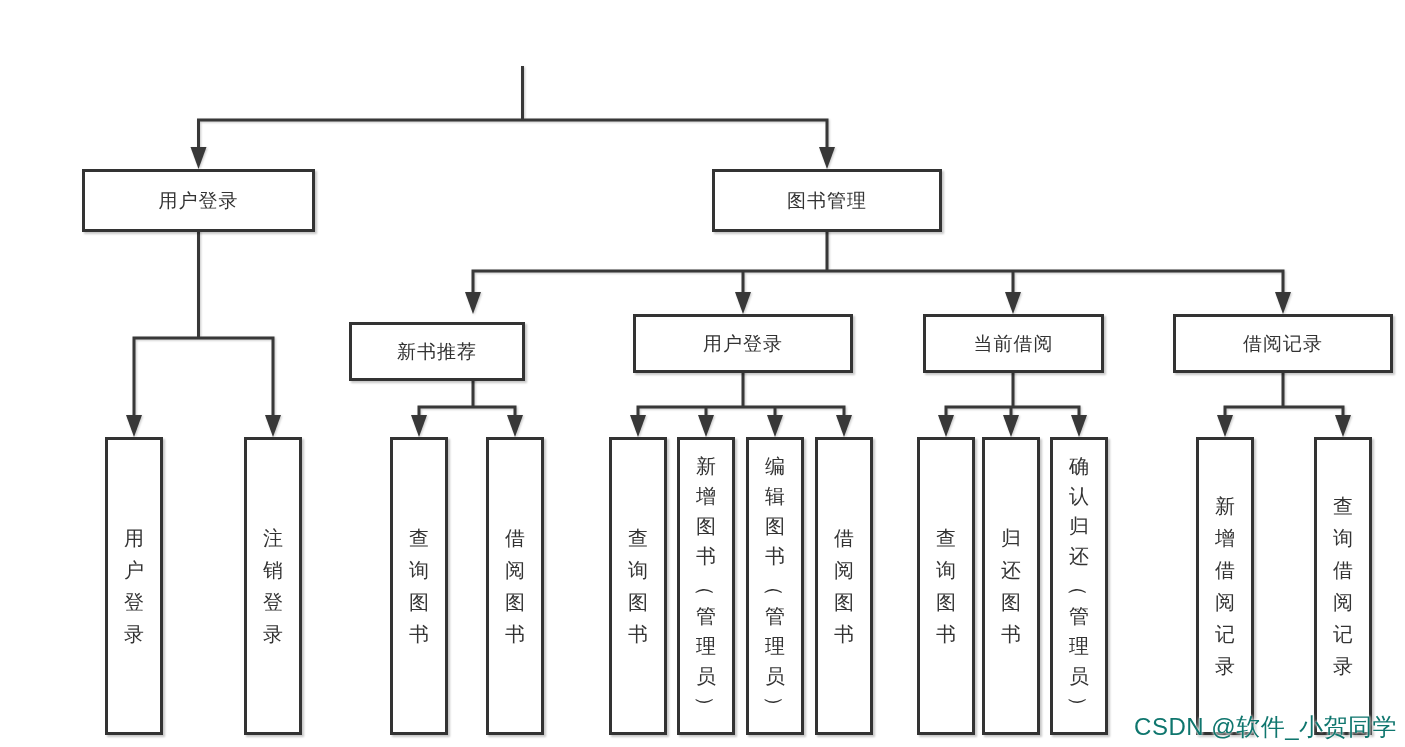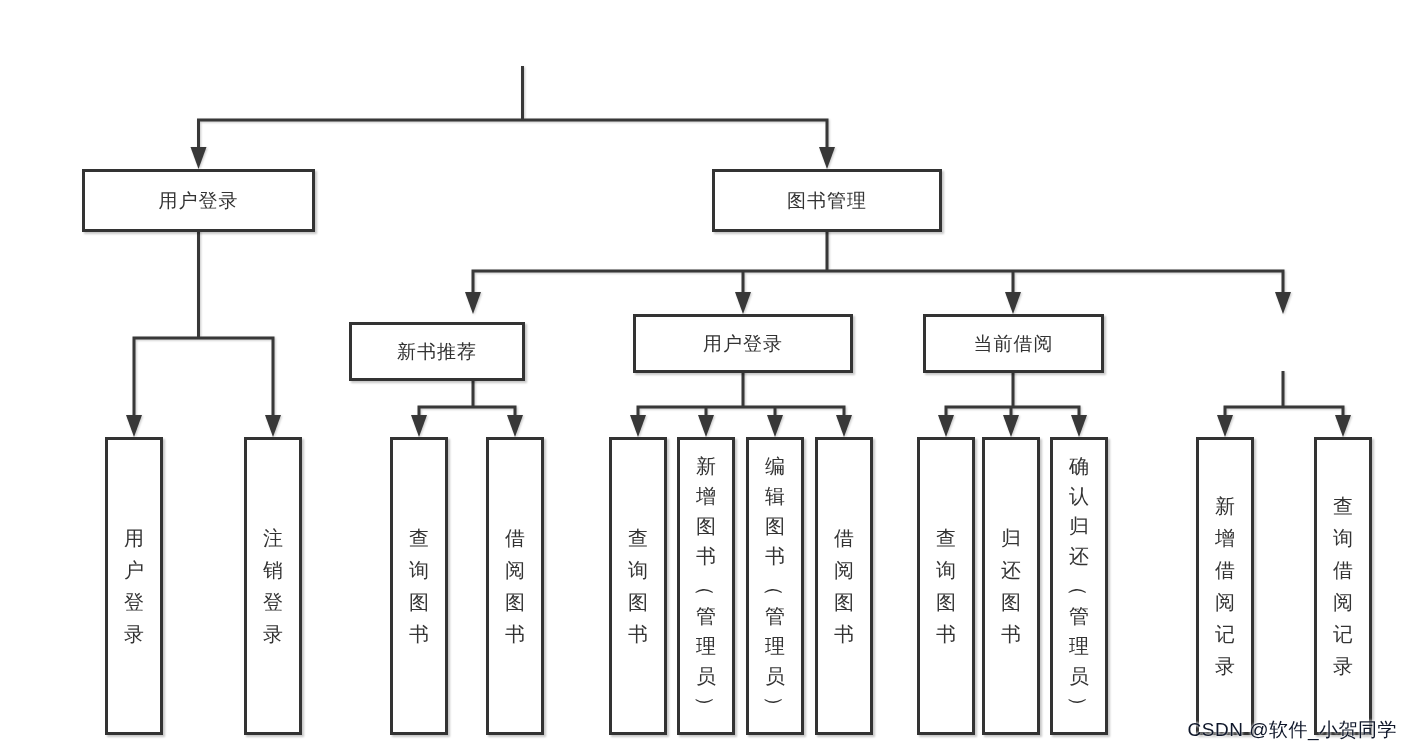--- a/index.html
+++ b/index.html
@@ -34,22 +34,22 @@
   .lvl3  { top: 314px; height: 59px; }
   .leaf  { top: 437px; width: 58px; height: 298px; font-size: 20px; }
   .vlabel { display: block; }
   .vchar { display: block; height: 32px; line-height: 32px; text-align: center; }
   .leaf.long .vchar { height: 30px; line-height: 30px; }
   .vchar.rot { transform: rotate(90deg); }
   #watermark {
     position: absolute;
     right: 8px;
     bottom: 4px;
-    font-size: 19px;
-    color: #0f172a;
+    font-size: 24px;
+    color: #0f766e;
     letter-spacing: 0.5px;
     text-shadow: 0 0 3px #ffffff, 0 0 3px #ffffff;
     z-index: 5;
   }
 </style>
 </head>
 <body>
 
 <div id="canvas">
 
@@ -115,20 +115,23 @@
 
   <div class="node hnode lvl3" style="left:349px; width:176px;margin-top:8px;">
     <span>新书推荐</span>
   </div>
   <div class="node hnode lvl3" style="left:633px; width:220px;">
     <span>用户登录</span>
   </div>
   <div class="node hnode lvl3" style="left:923px; width:181px;">
     <span>当前借阅</span>
   </div>
+  <div class="node hnode lvl3" style="left:1173px; width:220px;">
+    <span>借阅记录</span>
+  </div>
 
   <div class="node leaf" style="left:105px;">
     <span class="vlabel">
         <span class="vchar">用</span>
         <span class="vchar">户</span>
         <span class="vchar">登</span>
         <span class="vchar">录</span>
       </span>
   </div>
   <div class="node leaf" style="left:244px;">

